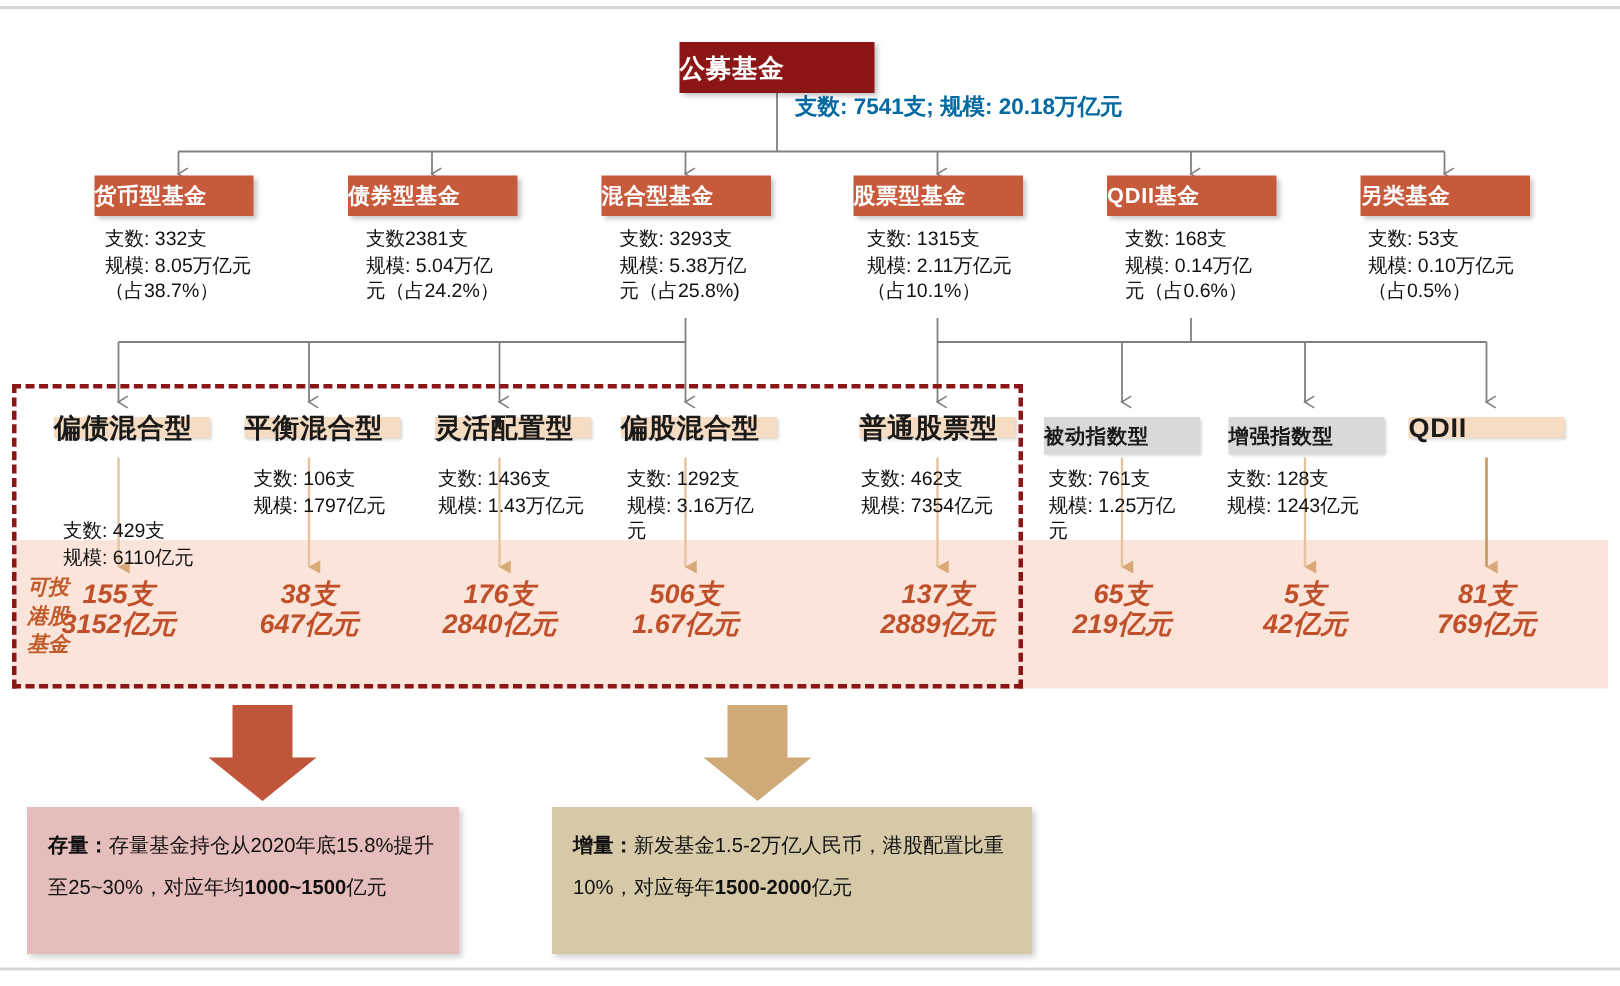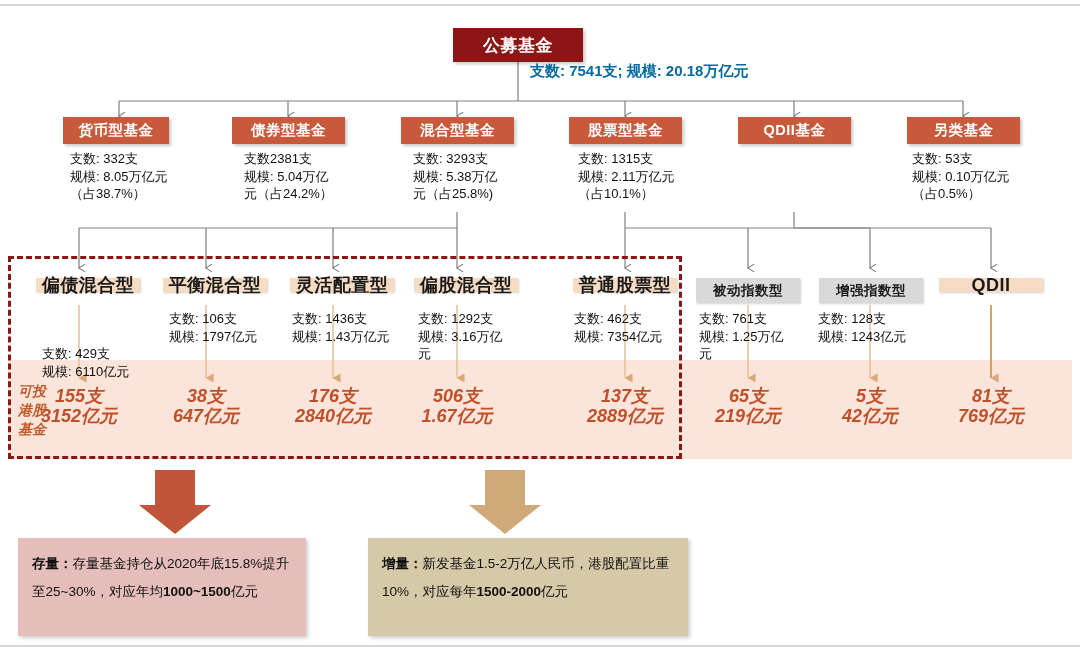--- a/index.html
+++ b/index.html
@@ -12,21 +12,21 @@
     overflow:hidden;
   }
   #stage { position:absolute; left:0; top:0; width:1080px; height:657px; }
 
   
   #svg-lines { position:absolute; left:0; top:0; width:1080px; height:657px; pointer-events:none; }
   #nodes { position:absolute; left:0; top:0; width:1080px; height:657px; }
 
   .boxlabel {
     position:absolute;
-    display:flex; align-items:center; justify-content:center;
+    display:flex; align-items:center; justify-content:flex-start;
     font-weight:bold;
     letter-spacing:0.5px;
     white-space:nowrap;
     box-shadow:2px 2px 3px rgba(0,0,0,0.22);
   }
   .lvl1 {
     background:#8C1515;
     color:#ffffff;
     font-size:17px;
     height:34px;
@@ -226,20 +226,25 @@
     </div>
     <div class="stats" style="left:578px; top:150px; width:128px;">
         <div>支数: 1315支</div>
         <div>规模: 2.11万亿元</div>
         <div>（占10.1%）</div>
       </div>
 
     <div class="boxlabel lvl2" style="left:738px; top:117px; width:113px;">
       <span>QDII基金</span>
     </div>
+    <div class="stats" style="left:750px; top:150px; width:112px;">
+        <div>支数: 168支</div>
+        <div>规模: 0.14万亿</div>
+        <div>元（占0.6%）</div>
+      </div>
 
     <div class="boxlabel lvl2" style="left:907px; top:117px; width:113px;">
       <span>另类基金</span>
     </div>
     <div class="stats" style="left:912px; top:150px; width:132px;">
         <div>支数: 53支</div>
         <div>规模: 0.10万亿元</div>
         <div>（占0.5%）</div>
       </div>
 

